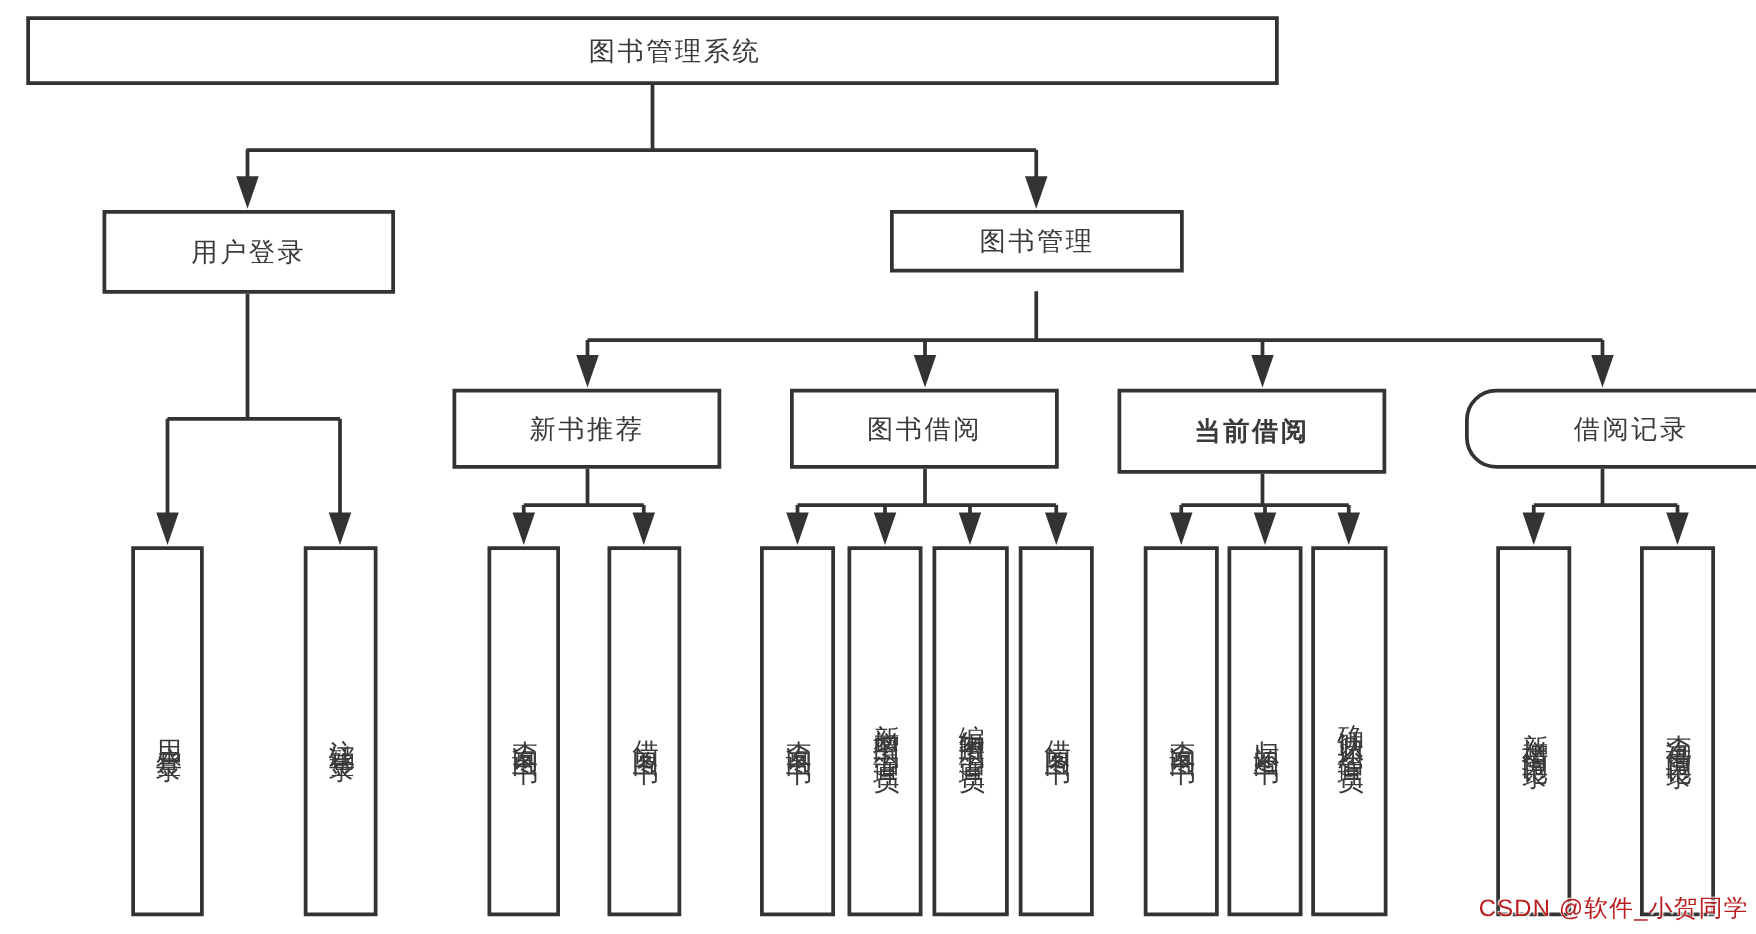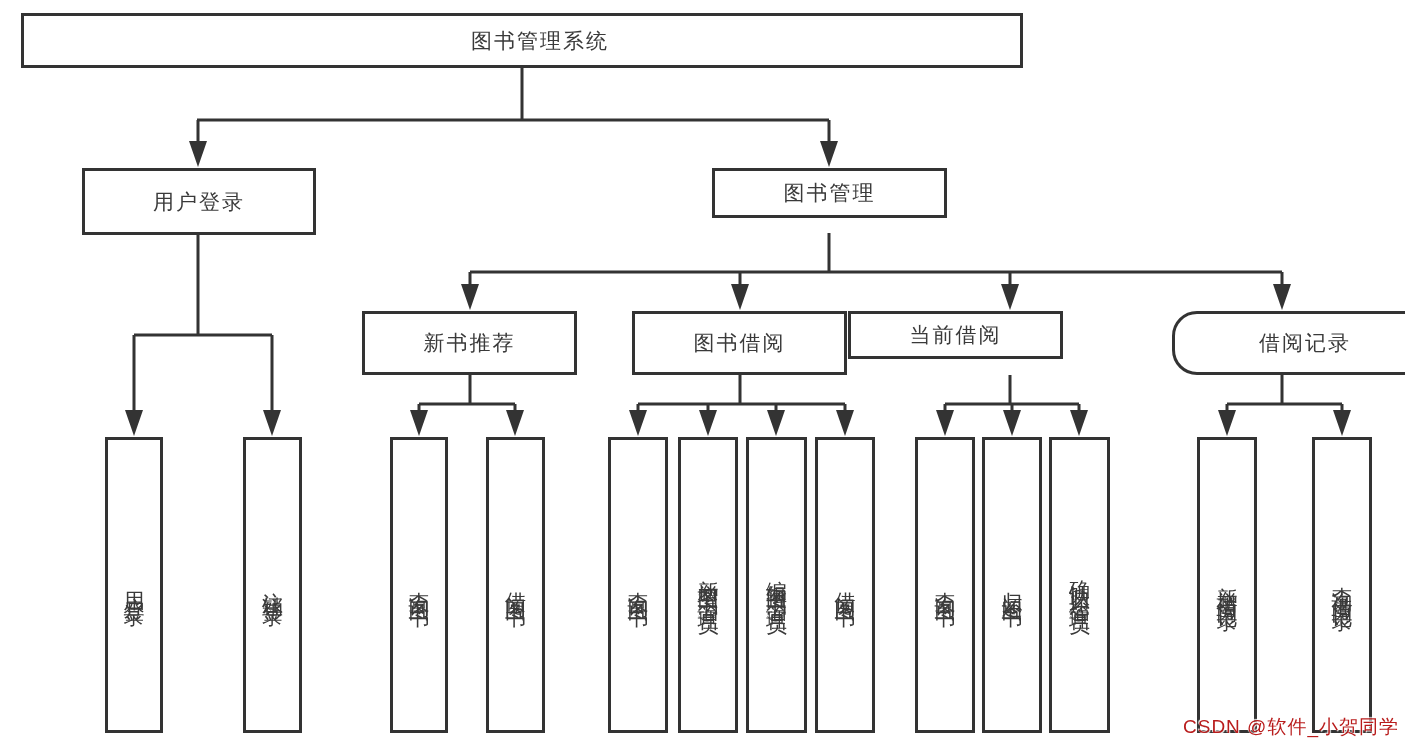--- a/index.html
+++ b/index.html
@@ -126,21 +126,21 @@
   <div class="node" style="left:712px; top:168px; width:235px; height:50px;">
     <span>图书管理</span>
   </div>
 
   <div class="node" style="left:362px; top:311px; width:215px; height:64px;">
     <span>新书推荐</span>
   </div>
   <div class="node" style="left:632px; top:311px; width:215px; height:64px;">
     <span>图书借阅</span>
   </div>
-  <div class="node" style="left:848px; top:311px; width:215px; height:48px;">
+  <div class="node" style="left:894px; top:311px; width:215px; height:68px;font-weight:bold;">
     <span>当前借阅</span>
   </div>
   <div class="node" style="left:1172px; top:311px; width:266px; height:64px;border-radius:25px;">
     <span>借阅记录</span>
   </div>
 
   <div class="leaf" style="left:105px; width:58px;">
     <span>用户登录</span>
   </div>
   <div class="leaf" style="left:243px; width:59px;">

